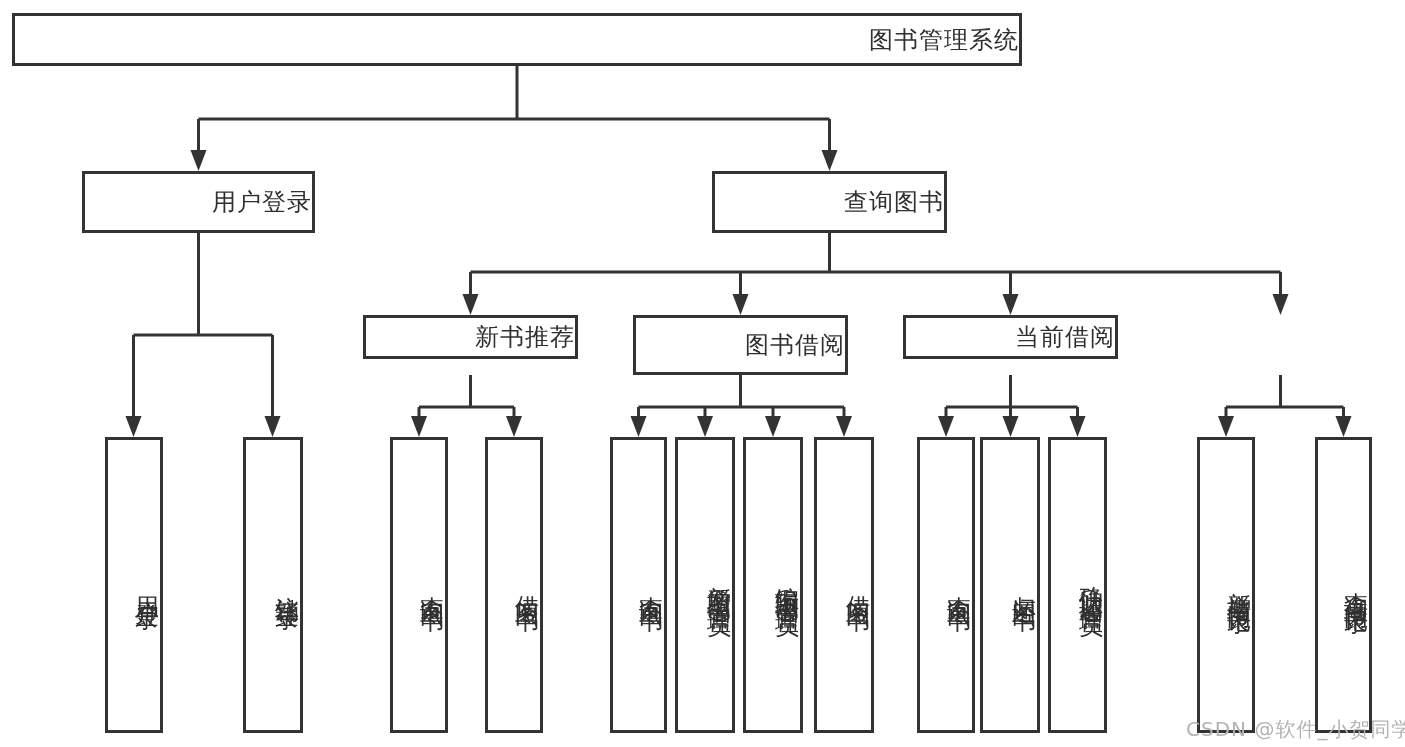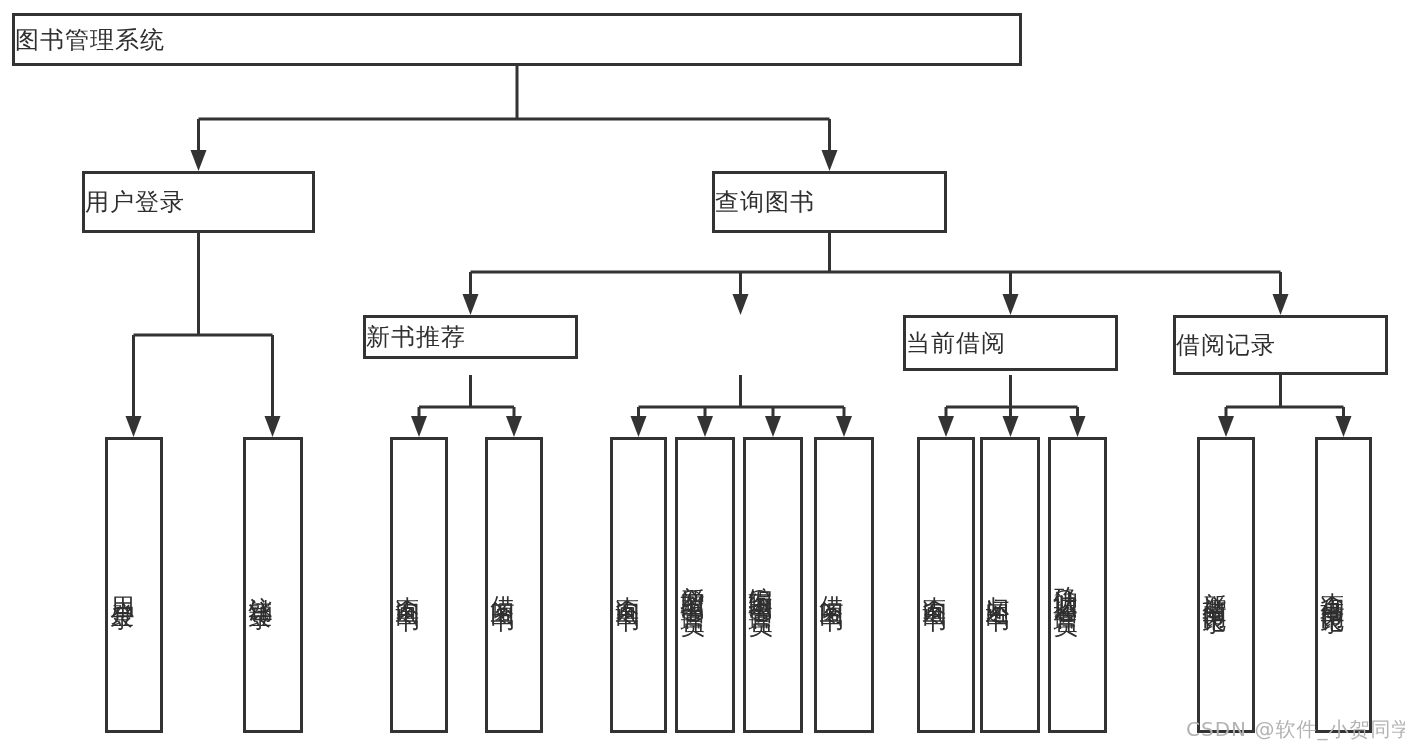--- a/index.html
+++ b/index.html
@@ -35,21 +35,21 @@
     fill: var(--line);
     stroke: none;
   }
   .node {
     position: absolute;
     box-sizing: border-box;
     border: 3px solid var(--line);
     background: #ffffff;
     display: flex;
     align-items: center;
-    justify-content: flex-start;
+    justify-content: flex-end;
     font-size: 24px;
     color: var(--text);
     letter-spacing: 1px;
     z-index: 2;
   }
   .vtext {
     writing-mode: vertical-rl;
     text-orientation: mixed;
     letter-spacing: 4px;
     line-height: 1.15;
@@ -127,25 +127,25 @@
   <div class="node" style="left:82px;top:171px;width:233px;height:62px">
     <span>用户登录</span>
   </div>
   <div class="node" style="left:712px;top:171px;width:235px;height:62px">
     <span>查询图书</span>
   </div>
 
   <div class="node" style="left:363px;top:315px;width:215px;height:44px">
     <span>新书推荐</span>
   </div>
-  <div class="node" style="left:903px;top:315px;width:215px;height:56px">
+  <div class="node" style="left:633px;top:315px;width:215px;height:60px">
+    <span>图书借阅</span>
+  </div>
+  <div class="node" style="left:903px;top:315px;width:215px;height:44px">
     <span>当前借阅</span>
-  </div>
-  <div class="node" style="left:1173px;top:315px;width:215px;height:60px">
-    <span>借阅记录</span>
   </div>
 
   <div class="node" style="left:105px;top:437px;width:58px;height:296px">
     <span class="vtext">用户登录</span>
   </div>
   <div class="node" style="left:243px;top:437px;width:60px;height:296px">
     <span class="vtext">注销登录</span>
   </div>
 
   <div class="node" style="left:390px;top:437px;width:58px;height:296px">

